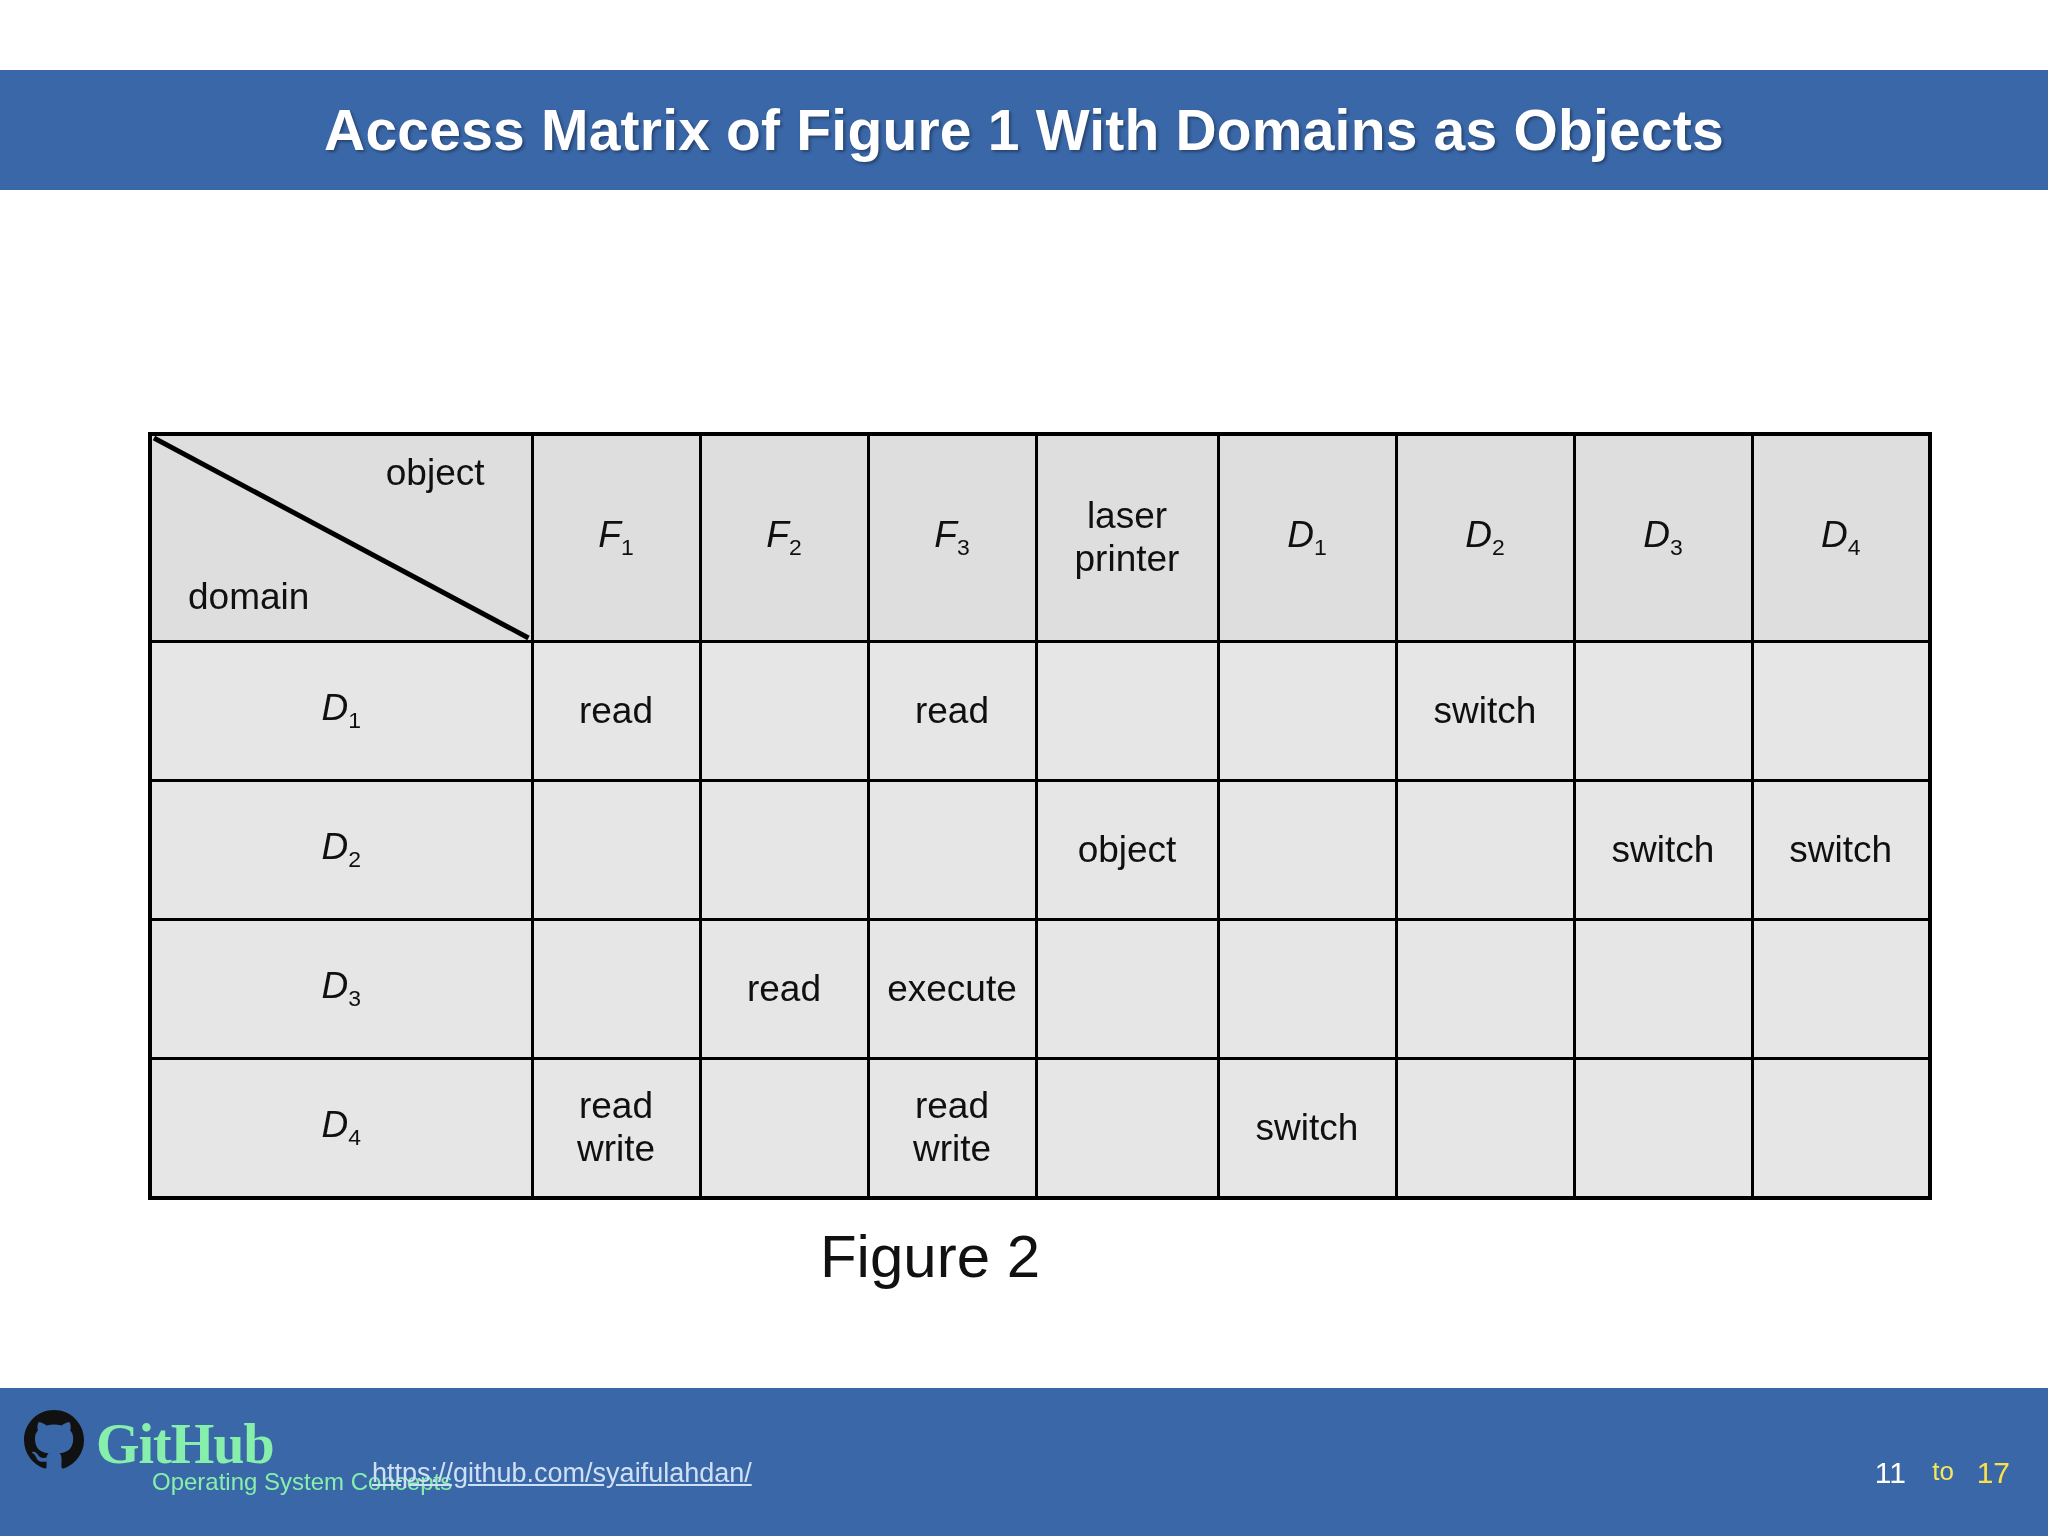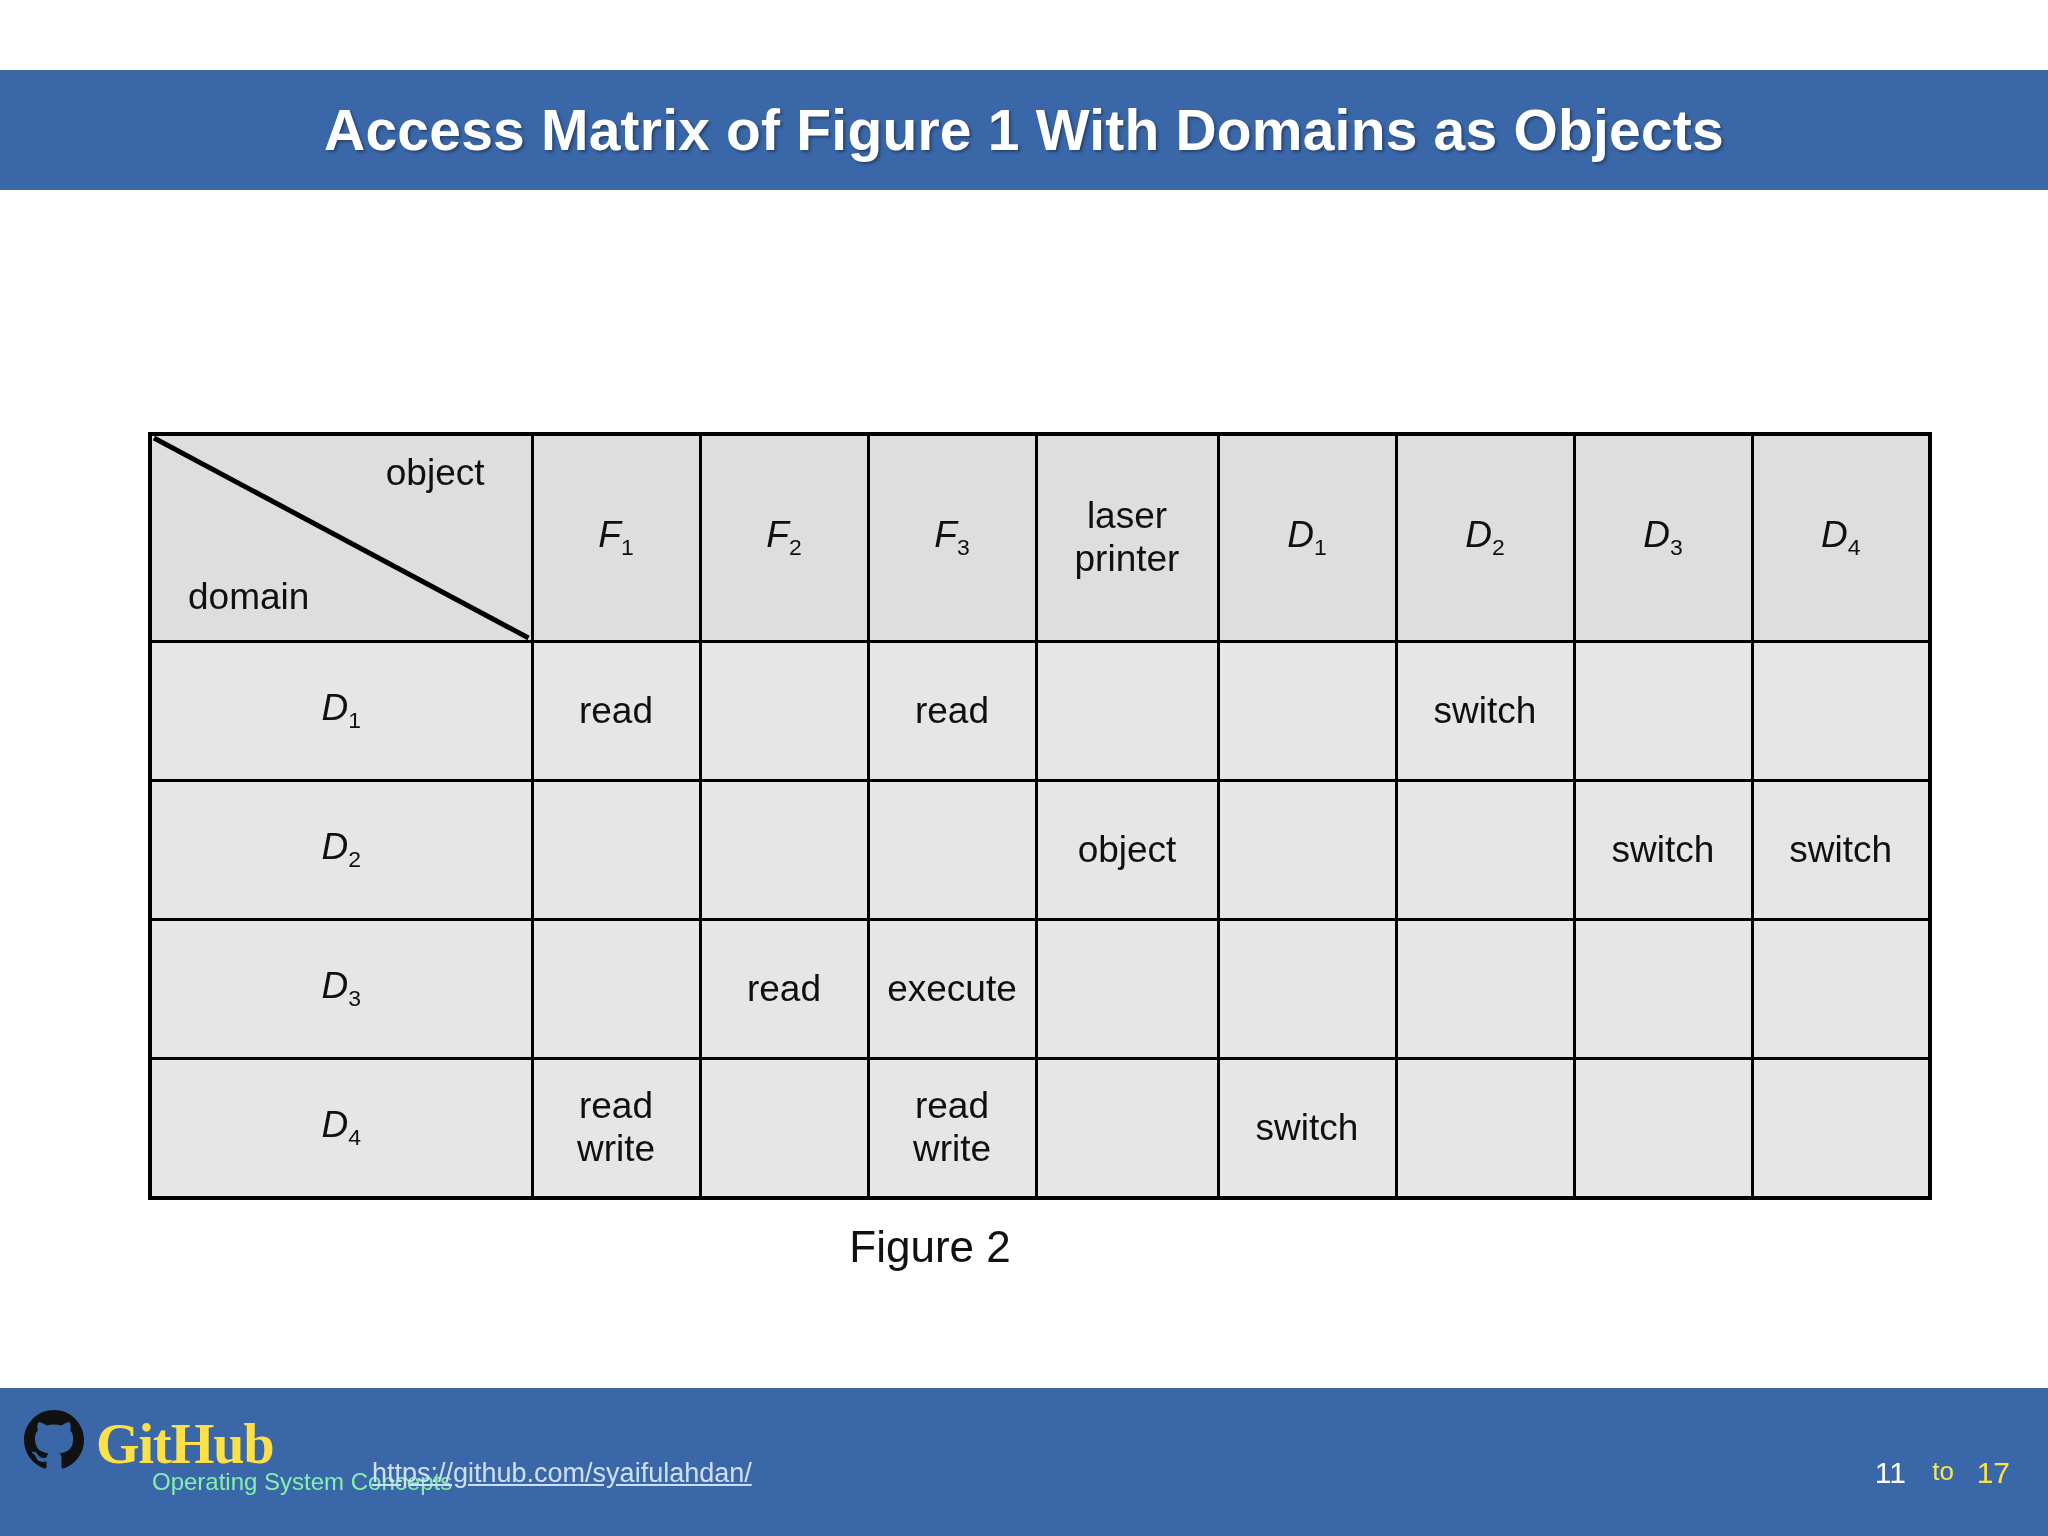--- a/index.html
+++ b/index.html
@@ -85,36 +85,36 @@
   col.c4{width:182px;}
   col.c5{width:178px;}
   col.c6{width:178px;}
   col.c7{width:178px;}
   col.c8{width:178px;}
 
   
   #figure-caption{
     position:absolute;left:0;top:1222px;width:1860px;
     text-align:center;
-    font-size:44px;
+    font-size:60px;
     color:#111;
   }
 
   
   #footer-bar{
     position:absolute;left:0;bottom:0;width:2048px;height:148px;
     background:#3a67a8;
   }
   #gh-logo{
     position:absolute;left:24px;top:22px;
     width:60px;height:60px;
   }
   #gh-wordmark{
     position:absolute;left:96px;top:24px;
-    font-size:56px;font-weight:bold;color:#fde047;
+    font-size:56px;font-weight:bold;color:#86efac;
     font-family:"Liberation Serif", serif;
     letter-spacing:-1px;
   }
   #osc-small{
     position:absolute;left:152px;top:80px;
     font-size:24px;color:#86efac;
   }
   #gh-link{
     position:absolute;left:372px;top:70px;
     font-size:27px;color:#cfe0f5;

